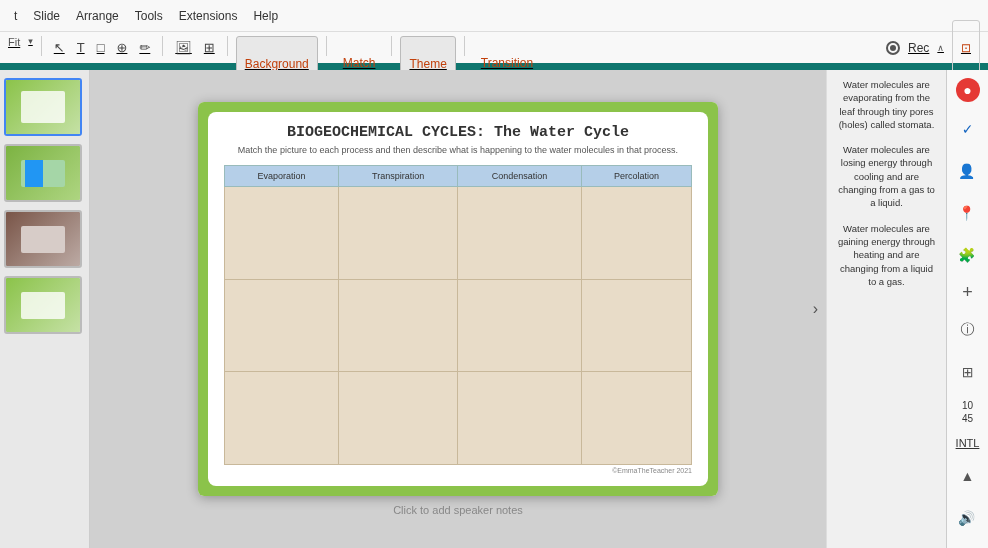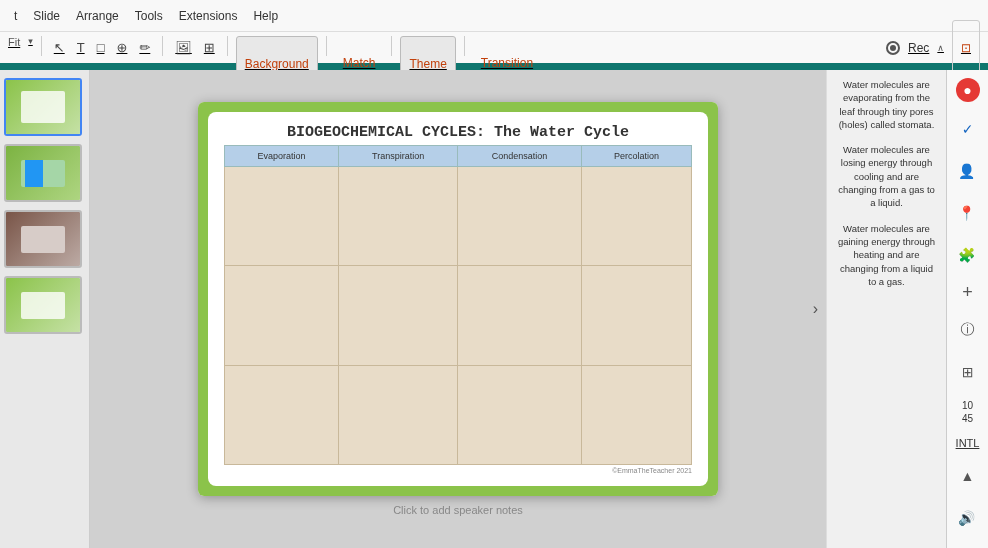--- a/index.html
+++ b/index.html
@@ -380,20 +380,22 @@
         <div style="width:60%;height:50%;background:white;border-radius:2px;opacity:0.8;"></div>
       </div>
     </div>
   </div>
 
   <div class="canvas-area">
     <div class="slide-frame">
       <div class="slide-inner">
         <div class="slide-white-box">
           <div class="slide-title">BIOGEOCHEMICAL CYCLES: The Water Cycle</div>
+          <div class="slide-subtitle">Match the picture to each process and then describe what is happening
+to the water molecules in that process.</div>
           <table class="slide-table">
             <thead>
               <tr>
                 <th>Evaporation</th>
                 <th>Transpiration</th>
                 <th>Condensation</th>
                 <th>Percolation</th>
               </tr>
             </thead>
             <tbody>

